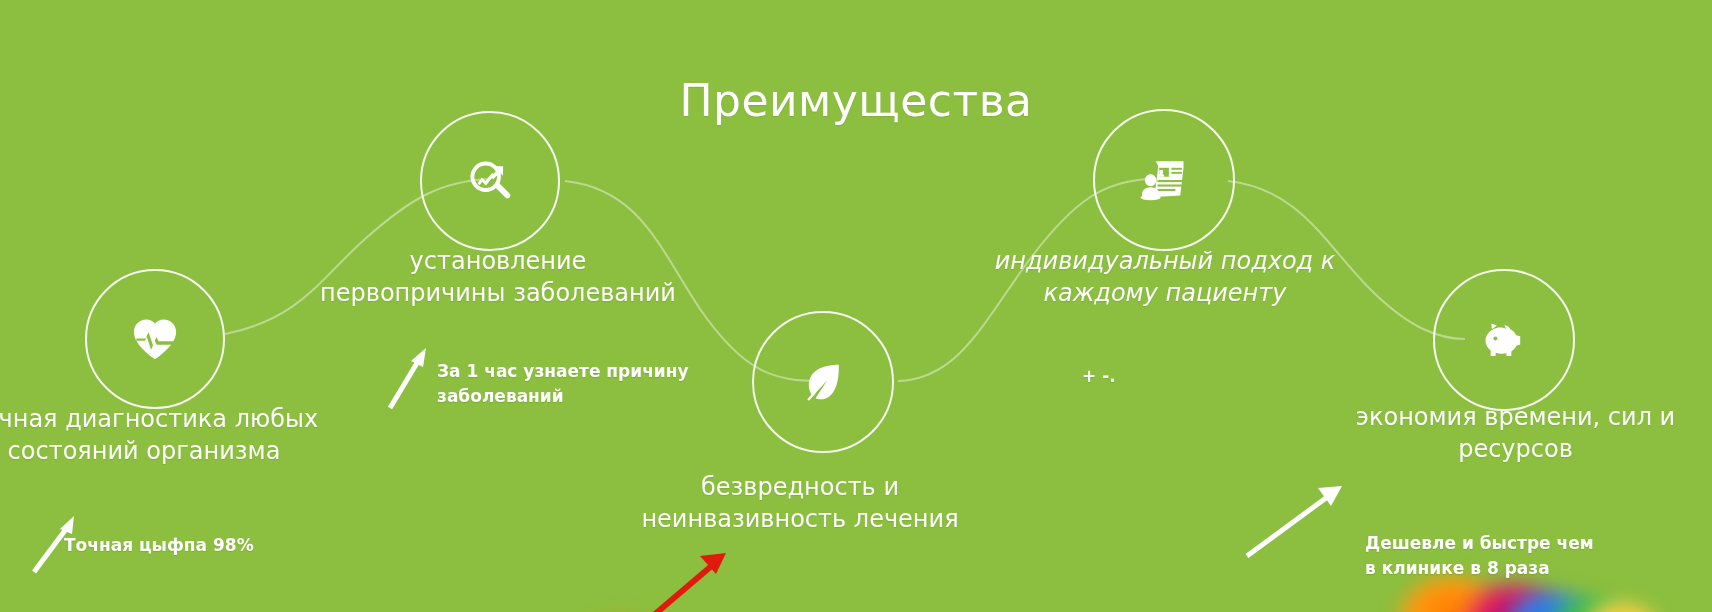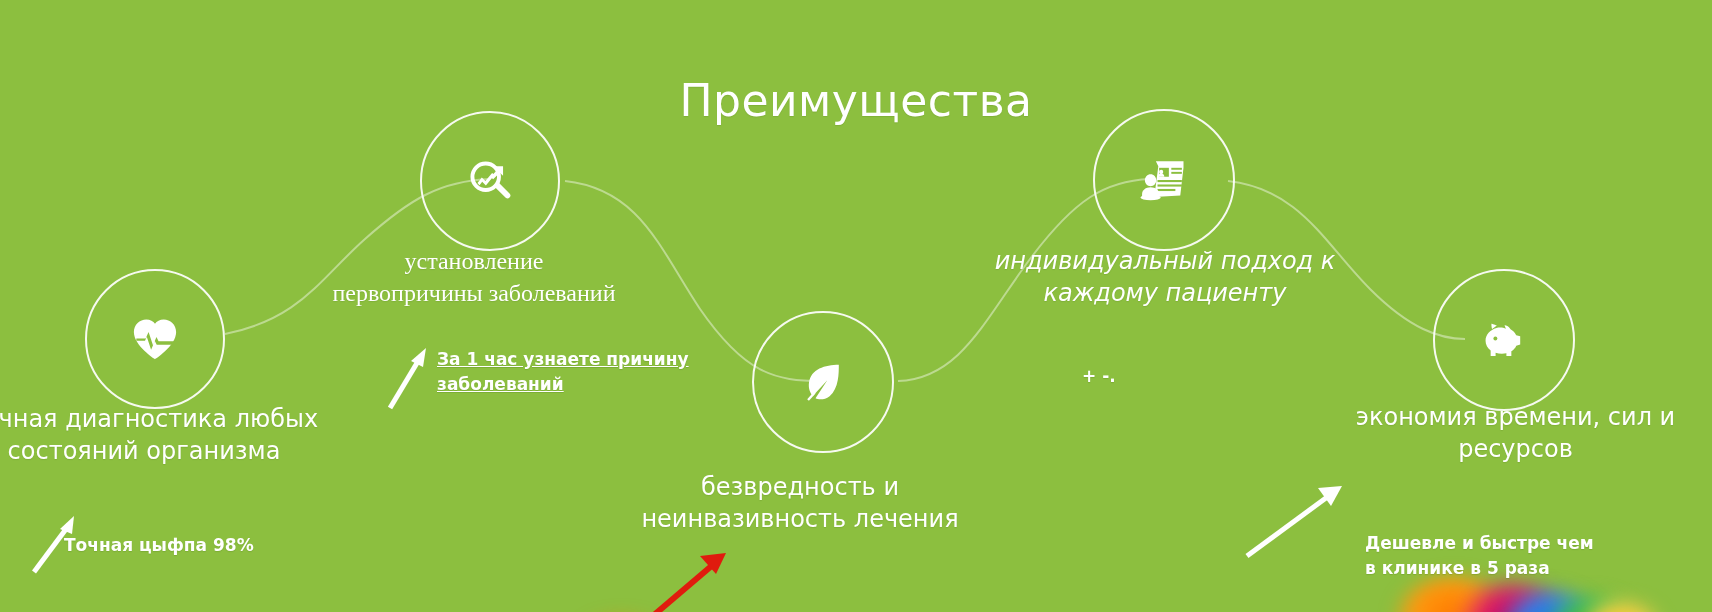--- a/index.html
+++ b/index.html
@@ -137,21 +137,21 @@
 
   <div class="node">
     <div class="circle" style="left:420px; top:82px; width:140px; height:140px;">
       <svg width="50" height="50" viewBox="0 0 64 64">
         <path fill="none" stroke="#ffffff" stroke-width="5" d="M26.5 9.5a17 17 0 1 0 0 34 17 17 0 0 0 0-34z"></path>
         <path fill="#ffffff" d="M37.8 39.2l5.2-5.2 14.3 14.3a3.7 3.7 0 0 1-5.2 5.2z"></path>
         <path fill="#ffffff" d="M16 34.5l5.5-7 4.6 4.6 8.6-10.4 3.1 2.6-11.1 13.4-4.7-4.7-3.4 4.3z"></path>
         <path fill="#ffffff" d="M36.5 13.2h12.2v12.2l-4.1-4.1-8.6 8.6-3.3-3.3 8.6-8.6z"></path>
       </svg>
     </div>
-    <div class="node-label" style="left:274px; top:216px; width:400px;font-family:Liberation Serif, serif;">установление
+    <div class="node-label" style="left:298px; top:216px; width:400px;">установление
 первопричины заболеваний</div>
   </div>
 
   <div class="node">
     <div class="circle" style="left:752px; top:282px; width:142px; height:142px;">
       <svg width="46" height="46" viewBox="0 0 64 64">
         <path fill="#ffffff" d="M54 8C35 8 15 14 12.5 32.8c-1.2 9 2.2 15.2 5.3 18.8L38 29.5l-16.4 25c3.6 2 12.1 3.2 19.6-2.8C54.2 41 54 19 54 8z"></path>
         <path fill="#ffffff" d="M10 56l9-10 2.6 2.1L12.4 58z"></path>
       </svg>
     </div>
@@ -211,22 +211,22 @@
     </g>
 
     <g>
       <path d="M1247 527 L1330 466" stroke="#ffffff" stroke-width="5" fill="none"></path>
       <path d="M1342 457 L1318 459 L1331 477 Z" fill="#ffffff"></path>
     </g>
   </svg>
 
   <div class="annotation" style="left:64px; top:504px; width:260px;">Точная цыфпа 98%</div>
 
-  <div class="annotation" style="left:437px; top:318px; width:300px;text-decoration:underline;">За 1 час узнаете причину
+  <div class="annotation" style="left:437px; top:330px; width:300px;">За 1 час узнаете причину
 заболеваний</div>
 
 
   <div class="annotation" style="left:1082px; top:335px; width:120px;">+ -.</div>
 
   <div class="annotation" style="left:1365px; top:502px; width:300px;">Дешевле и быстре чем
-в клинике в 5 раза</div>
+в клинике в 8 раза</div>
 
 </div>
 
 </body></html>

